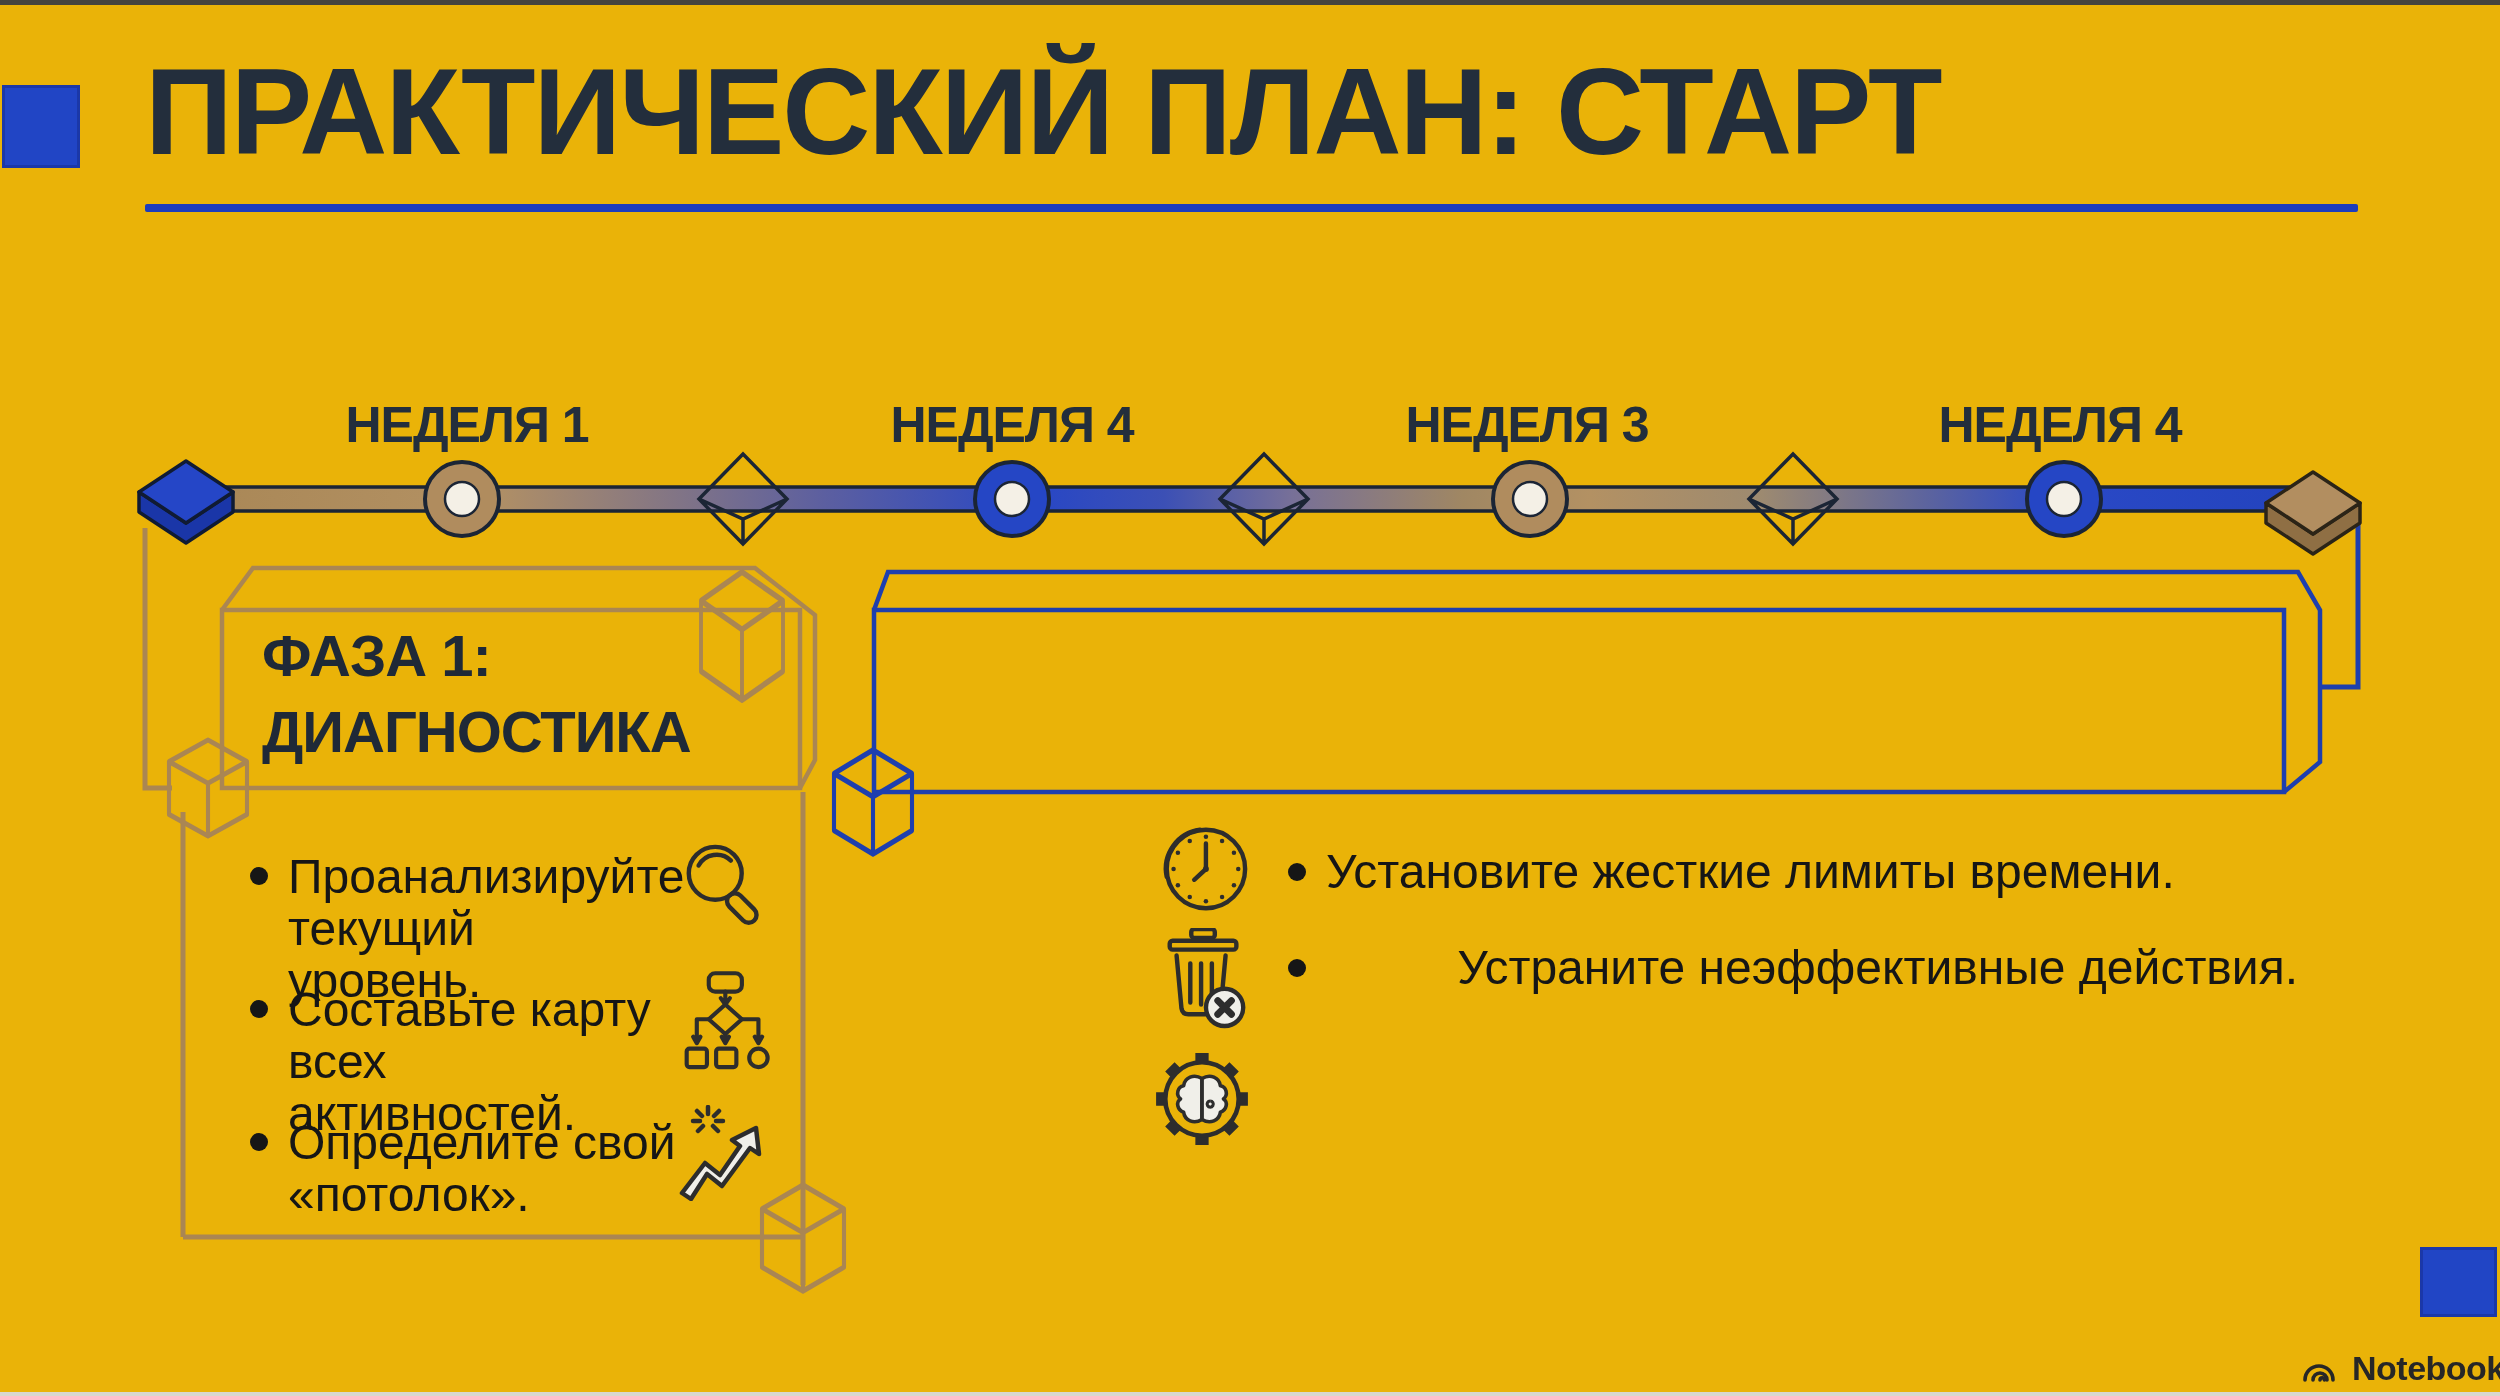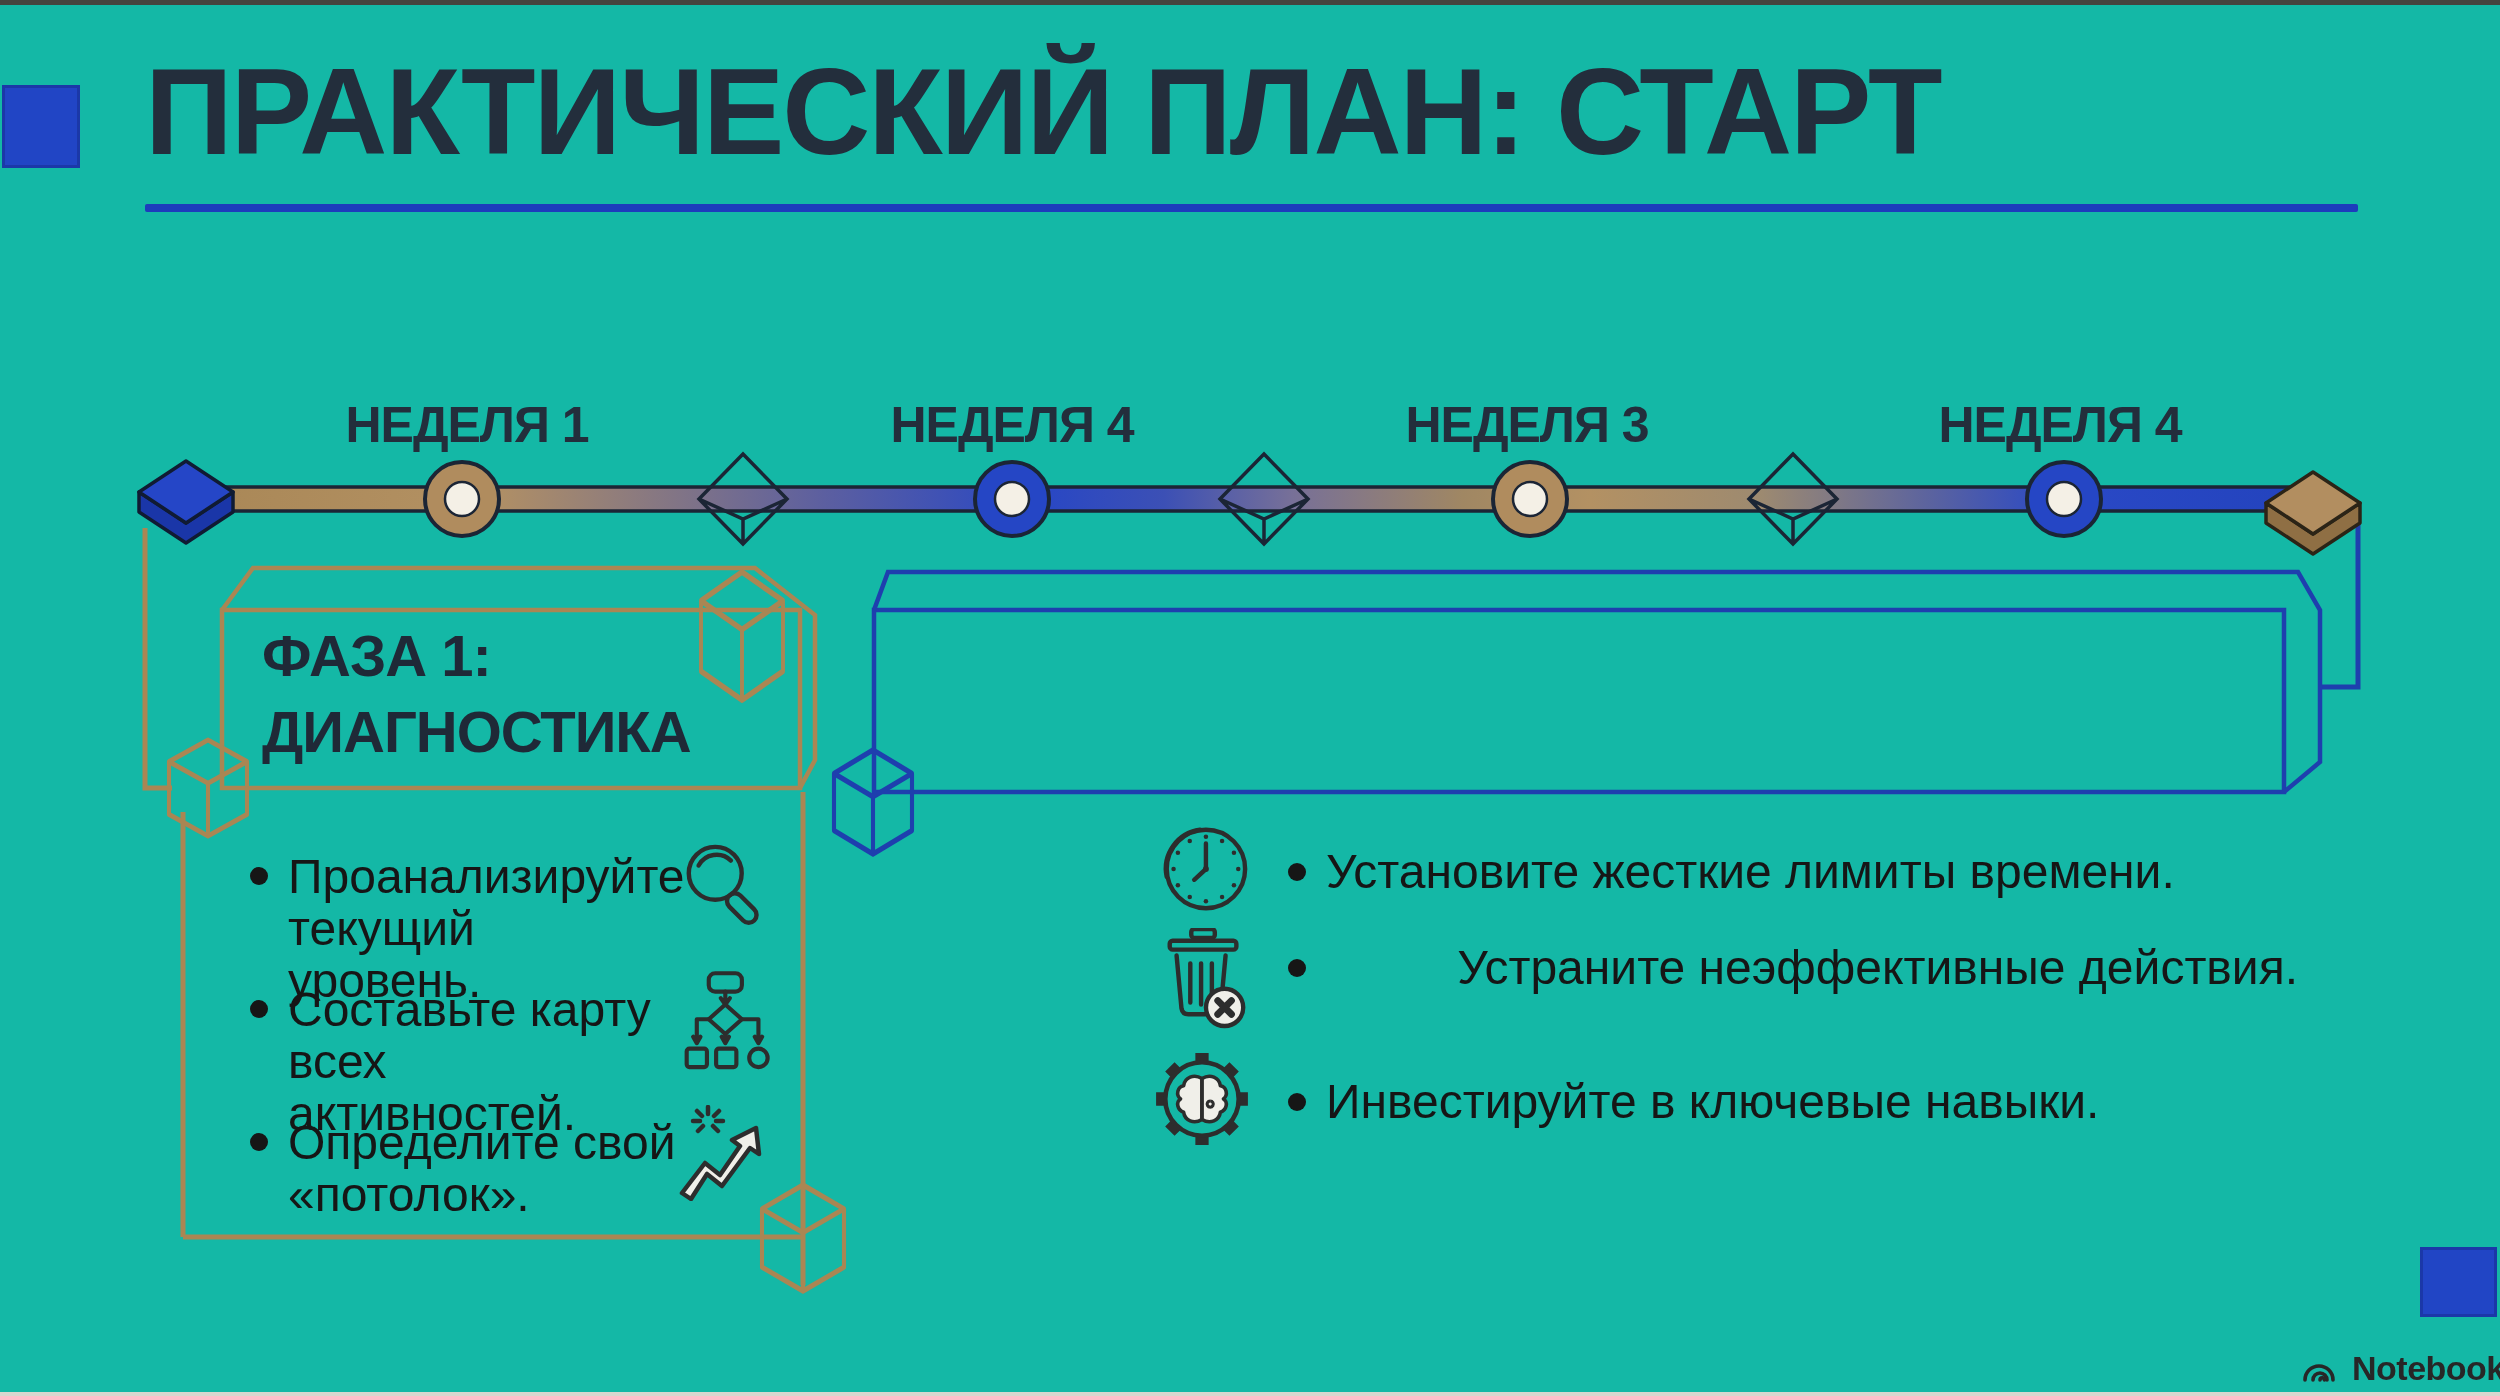--- a/index.html
+++ b/index.html
@@ -1,18 +1,18 @@
 <!DOCTYPE html>
 <html><head>
 <meta charset="utf-8">
 <style>
   html,body{margin:0;padding:0;background:#e7e6e0;}
   #slide{
     position:relative;width:2500px;height:1396px;overflow:hidden;
-    background:#14b8a6;
+    background:#eab308;
     font-family:"Liberation Sans","DejaVu Sans",sans-serif;
     color:#141414;
   }
   .abs{position:absolute;}
   #top-edge{left:0;top:0;width:2500px;height:5px;background:#45443f;}
   #bottom-edge{left:0;top:1392px;width:2500px;height:4px;background:#d9d7cf;}
   .blue-square{background:#2145c5;border:3px solid #1b38a8;box-sizing:border-box;}
   #square-top-left{left:2px;top:85px;width:78px;height:83px;}
   #square-bottom-right{left:2420px;top:1247px;width:77px;height:70px;}
   #page-title{
@@ -166,21 +166,20 @@
     <div>ФАЗА 1:</div>
     <div>ДИАГНОСТИКА</div>
   </div>
 
   <div id="p1-item-0" class="abs bullet-item p1-item">Проанализируйте текущий уровень.</div>
   <div id="p1-item-1" class="abs bullet-item p1-item">Составьте карту всех активностей.</div>
   <div id="p1-item-2" class="abs bullet-item p1-item">Определите свой «потолок».</div>
 
   <div id="p2-item-0" class="abs bullet-item p2-item">Установите жесткие лимиты времени.</div>
   <div id="p2-item-1" class="abs bullet-item p2-item">Устраните неэффективные действия.</div>
-  <div id="p2-item-2" class="abs bullet-item p2-item">Инвестируйте в ключевые навыки.</div>
 
   <div id="icon-magnifier" class="abs icon-box">
     <svg viewBox="0 0 100 100">
       <g class="ico">
         <circle cx="38" cy="34" r="27"></circle>
         <path d="M21,26 A21,21 0 0 1 54,21"></path>
         <rect x="58" y="51" width="36" height="16" rx="8" transform="rotate(45 58 51)"></rect>
       </g>
     </svg>
   </div>

